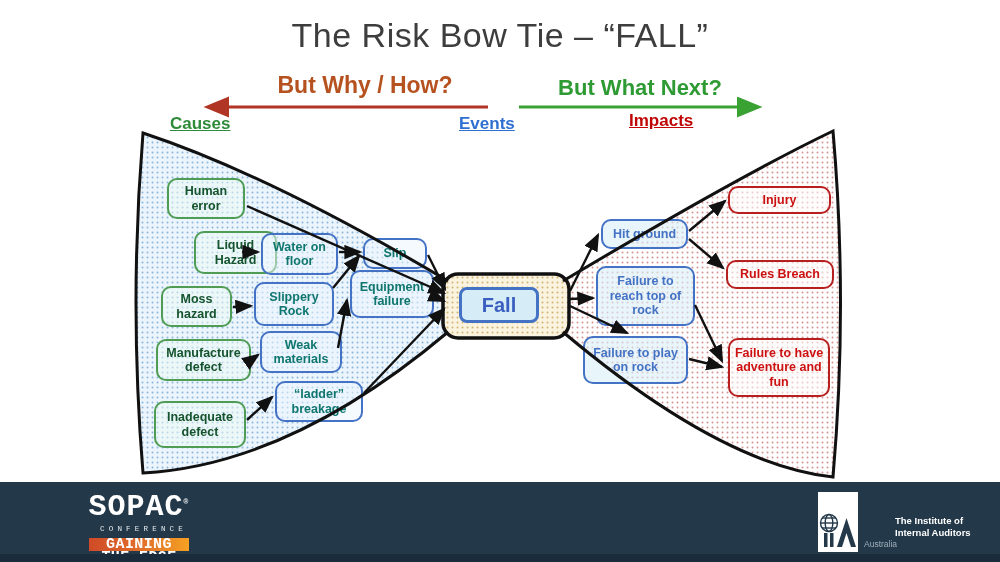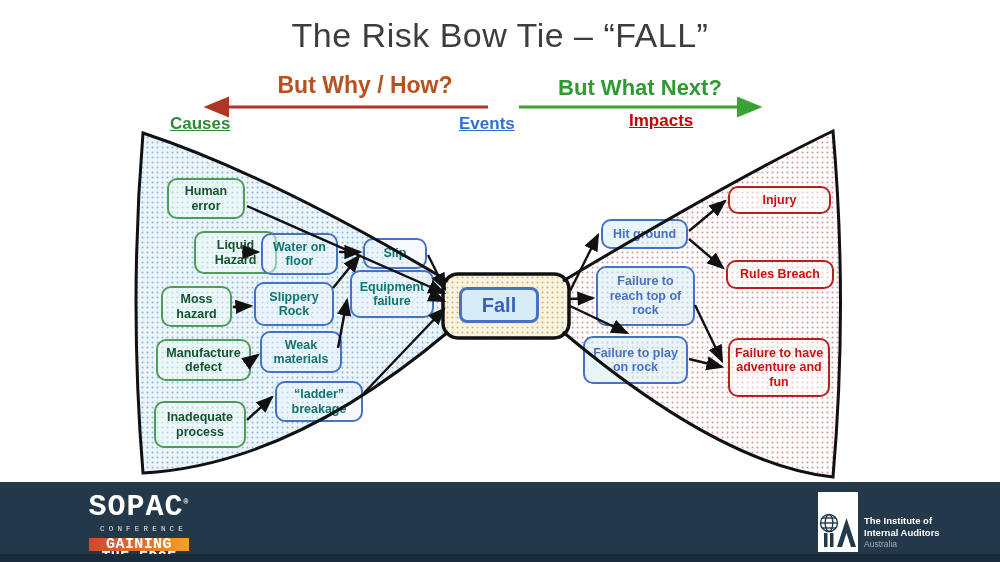--- a/index.html
+++ b/index.html
@@ -50,21 +50,21 @@
   .sopac-name { font-size:30px; font-weight:bold; letter-spacing:1px; line-height:1; }
   .sopac-reg { font-size:8px; vertical-align:super; font-weight:normal; }
   .sopac-sub { font-size:7.5px; letter-spacing:4.2px; color:#e8edf1; margin-top:3px;margin-left:9px; }
   .sopac-badge {
     margin:5px auto 0 auto; width:100px; height:13px; line-height:13px;
     background:linear-gradient(90deg,#cf4a28 0%,#e2722a 55%,#f5a123 100%);
     font-size:15px; font-weight:bold; color:#ffffff; letter-spacing:0.4px;
   }
   .iia { position:absolute; left:818px; top:10px; display:flex; align-items:flex-start; }
   .iia-text { margin-left:6px; margin-top:23px; color:#ffffff; }
-  .iia-l1, .iia-l2 { font-size:9.5px; font-weight:bold; line-height:1.25; }
+  .iia-l1, .iia-l2 { font-size:9.5px; font-weight:bold; line-height:1.25;margin-left:31px; }
   .iia-l3 { font-size:8.5px; color:#9fb0bd; line-height:1.3; }
 </style>
 </head>
 <body>
 
 <div class="slide">
 
   <svg id="bg-layer" class="layer" viewBox="0 0 1000 562">
     <defs>
       <pattern id="dotsBlue" width="5" height="5" patternUnits="userSpaceOnUse">
@@ -89,21 +89,21 @@
   <div class="q-left">But Why / How?</div>
   <div class="q-right">But What Next?</div>
   <div class="col-label lbl-causes">Causes</div>
   <div class="col-label lbl-events">Events</div>
   <div class="col-label lbl-impacts">Impacts</div>
 
   <div class="node green" style="left:167px; top:178px; width:78px; height:41px;">Human error</div>
   <div class="node green" style="left:166px; top:231px; width:83px; height:43px;margin-left:28px;">Liquid Hazard</div>
   <div class="node green" style="left:161px; top:286px; width:71px; height:41px;">Moss hazard</div>
   <div class="node green" style="left:156px; top:339px; width:95px; height:42px;">Manufacture defect</div>
-  <div class="node green" style="left:154px; top:401px; width:92px; height:47px;">Inadequate process</div>
+  <div class="node green" style="left:154px; top:401px; width:92px; height:47px;">Inadequate defect</div>
 
   <div class="node blue" style="left:261px; top:233px; width:77px; height:42px;">Water on floor</div>
   <div class="node blue" style="left:254px; top:282px; width:80px; height:44px;">Slippery Rock</div>
   <div class="node blue" style="left:260px; top:331px; width:82px; height:42px;">Weak materials</div>
   <div class="node blue" style="left:275px; top:381px; width:88px; height:41px;">“ladder” breakage</div>
   <div class="node blue" style="left:363px; top:238px; width:64px; height:31px;">Slip</div>
   <div class="node blue" style="left:350px; top:270px; width:84px; height:48px;">Equipment failure</div>
 
   <div class="node event" style="left:459px; top:287px; width:80px; height:36px;">Fall</div>
 

